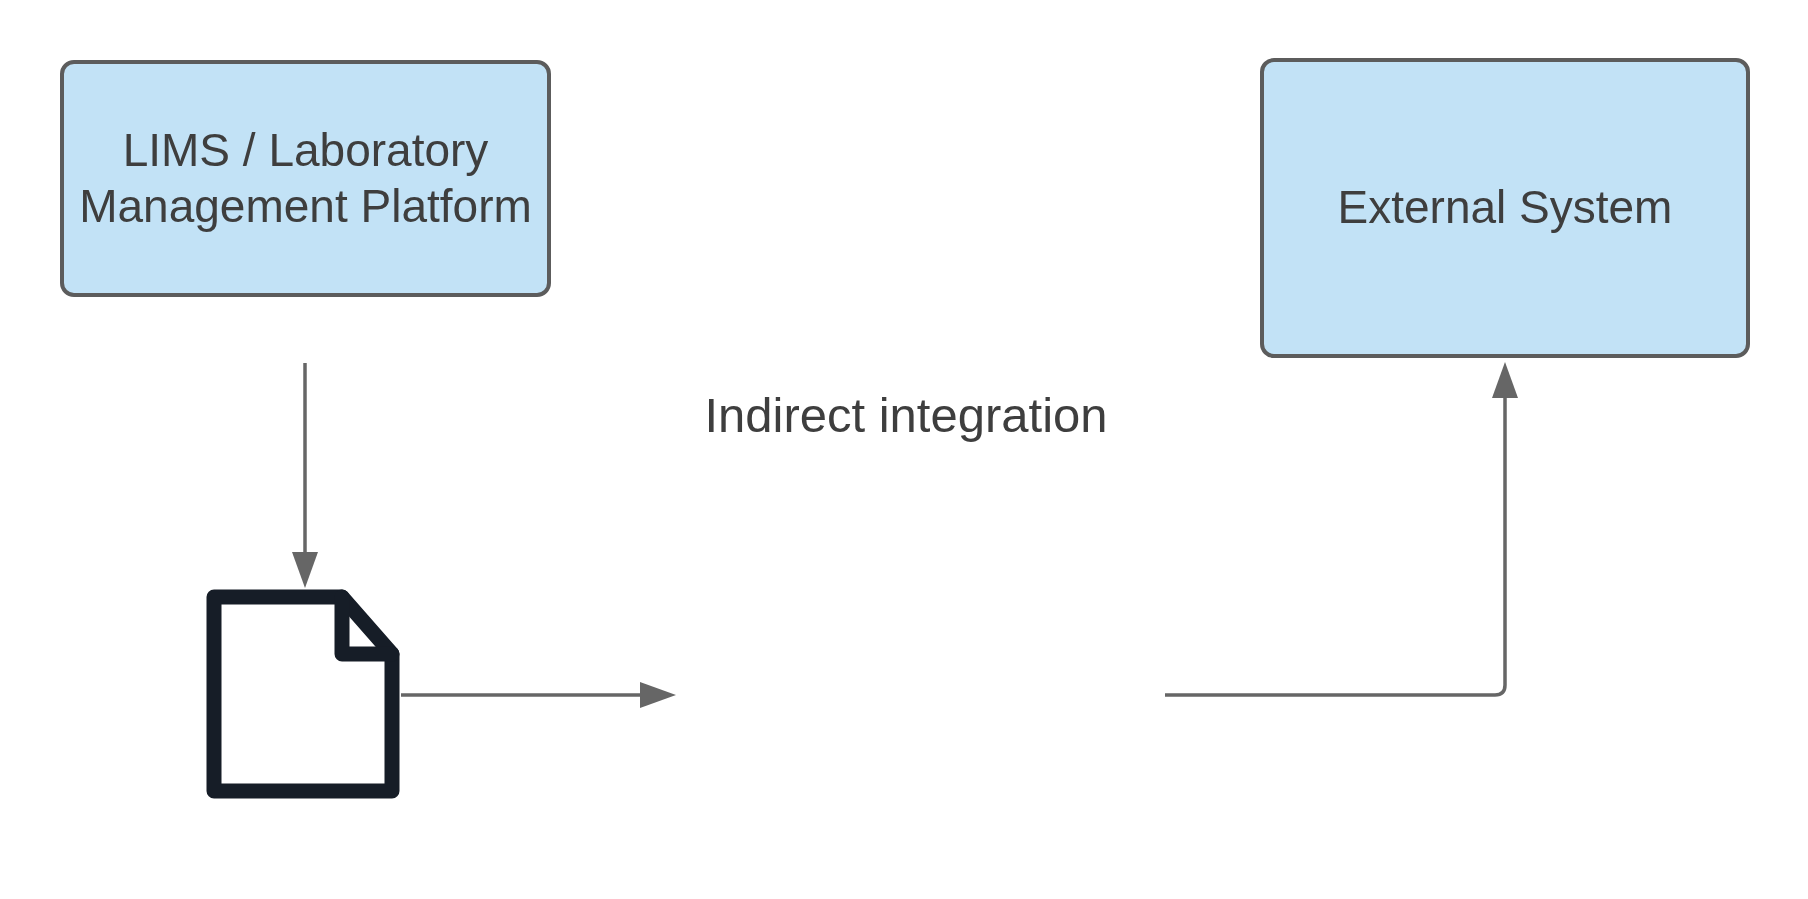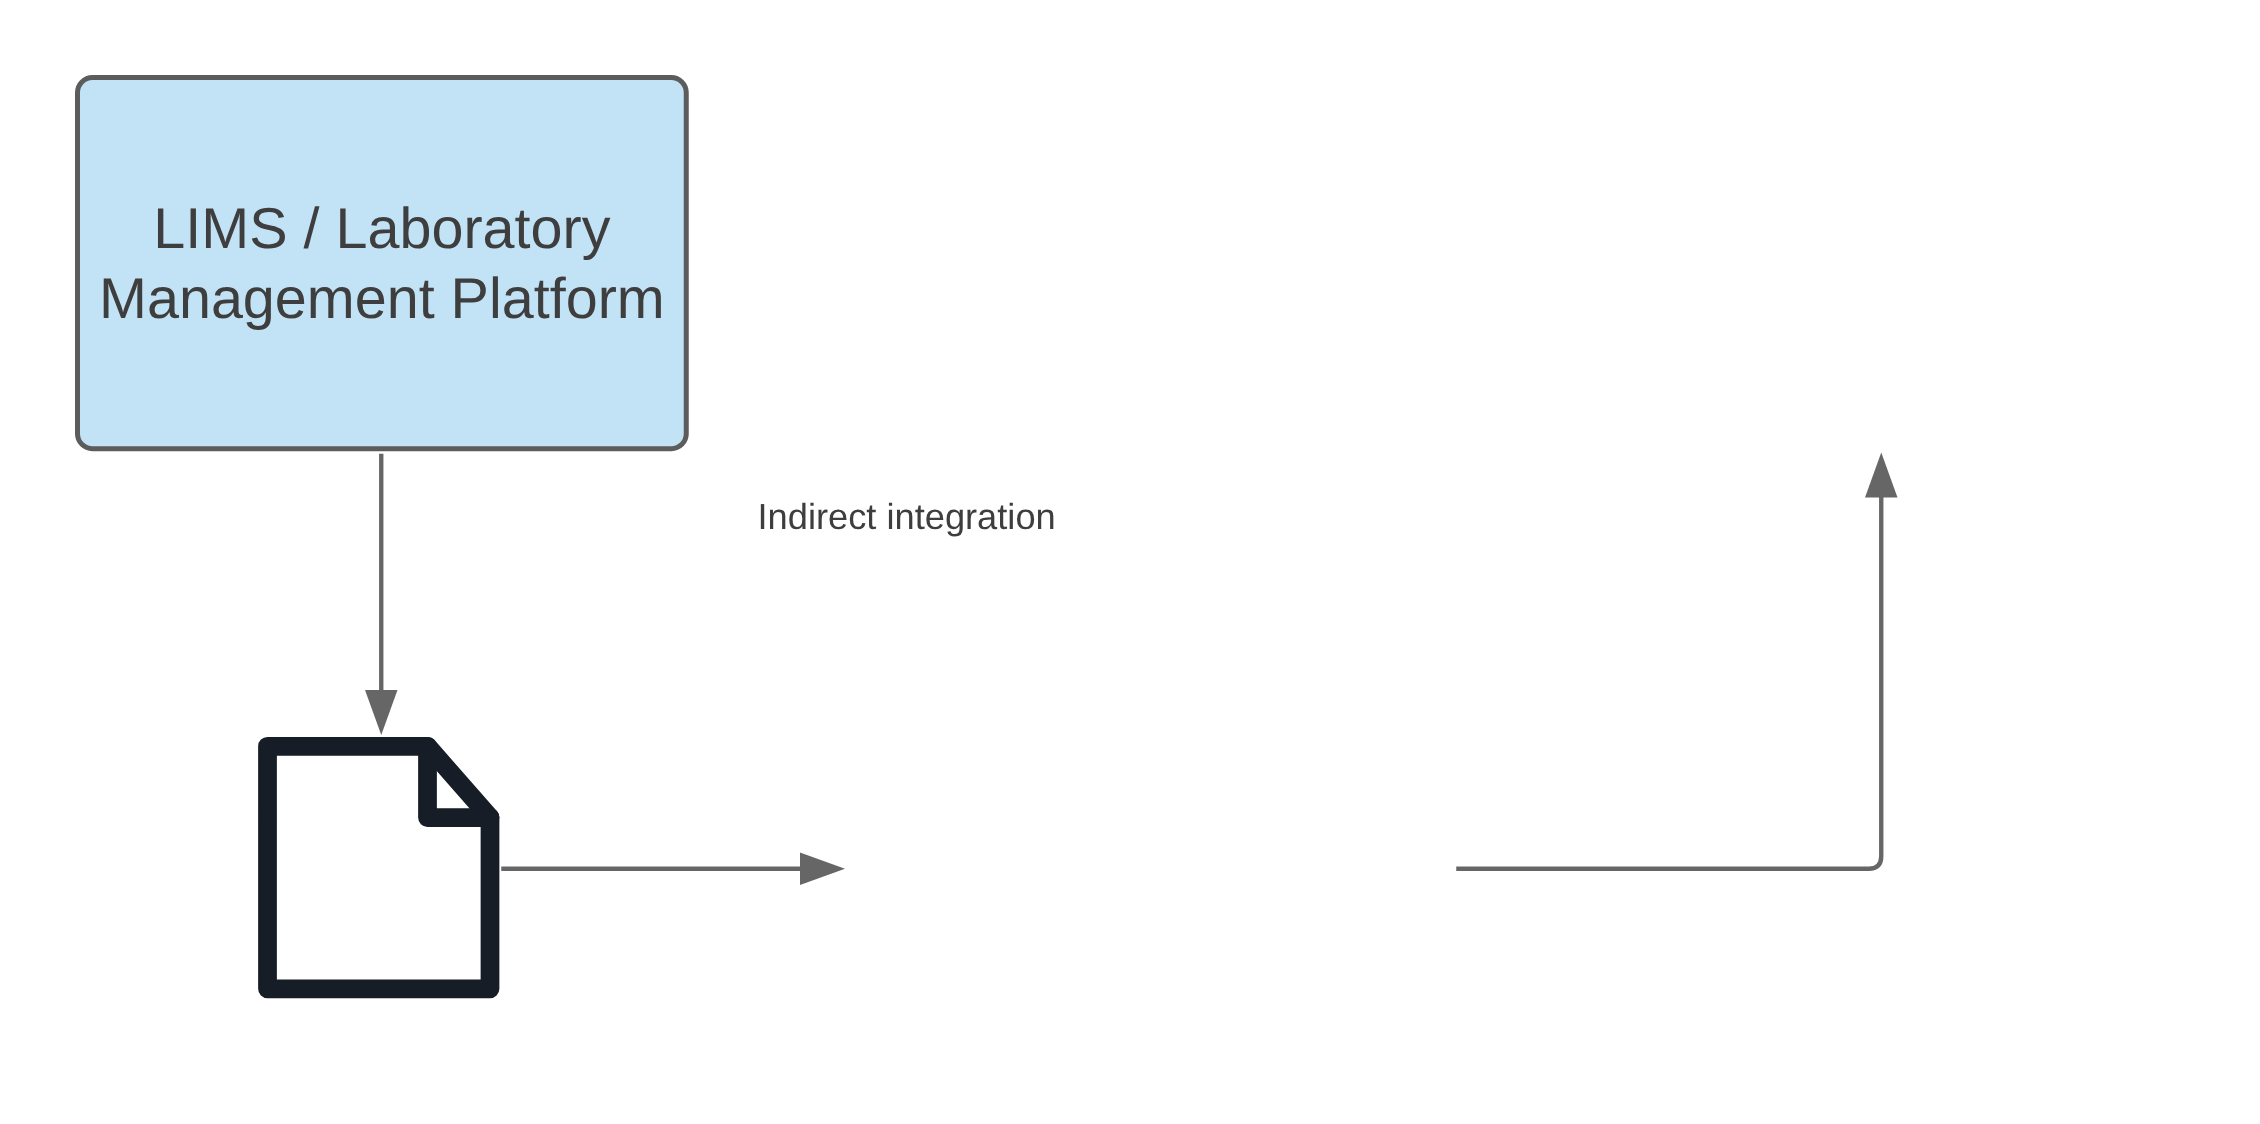--- a/index.html
+++ b/index.html
@@ -41,46 +41,46 @@
     display: flex;
     align-items: center;
     justify-content: center;
     text-align: center;
     color: var(--text, #3e3e3e);
     font-size: 46px;
     line-height: 1.2;
     padding: 0 12px;
     cursor: default;
   }
-  .node-lims     { left: 60px;   top: 60px;  width: 491px; height: 301px; }
+  .node-lims     { left: 60px;   top: 60px;  width: 491px; height: 237px; }
   .node-external { left: 1260px; top: 58px;  width: 490px; height: 300px; }
   .node-broker   { left: 678px;  top: 546px; width: 487px; height: 299px; }
   .file-icon {
     position: absolute;
     left: 205px;
     top: 588px;
     width: 195px;
     height: 212px;
   }
   .file-icon path {
     stroke: var(--icon-stroke, #161d27);
     stroke-width: 15;
     stroke-linejoin: round;
     stroke-linecap: round;
   }
   .file-icon .doc-body { fill: #ffffff; }
   .file-icon .doc-fold { fill: none; }
   .edge-label {
     position: absolute;
     left: 606px;
-    top: 396px;
+    top: 384px;
     width: 600px;
-    text-align: left;
+    text-align: center;
     color: var(--text, #3e3e3e);
-    font-size: 29px;
+    font-size: 49px;
     line-height: 1.3;
     white-space: nowrap;
   }
 </style>
 </head>
 <body>
 
 <div class="canvas">
 
   <svg class="edge-layer" viewBox="0 0 1808 899" aria-hidden="true">
@@ -95,20 +95,23 @@
     <g>
       <path class="edge-line" d="M1165,695 L1495,695 Q1505,695 1505,685 L1505,396"></path>
       <path class="edge-arrow" d="M1505,362 L1492,398 L1518,398 Z"></path>
     </g>
   </svg>
 
   <div class="node node-lims">
     <span>LIMS / Laboratory Management Platform</span>
   </div>
 
+  <div class="node node-external">
+    <span>External System</span>
+  </div>
 
 
   <svg class="file-icon" viewBox="0 0 195 212">
     <path class="doc-body" d="M9,9 L137,9 L187,66 L187,203 L9,203 Z"></path>
     <path class="doc-fold" d="M137,9 L137,66 L187,66"></path>
   </svg>
 
   <div class="edge-label">Indirect integration</div>
 
 </div>

